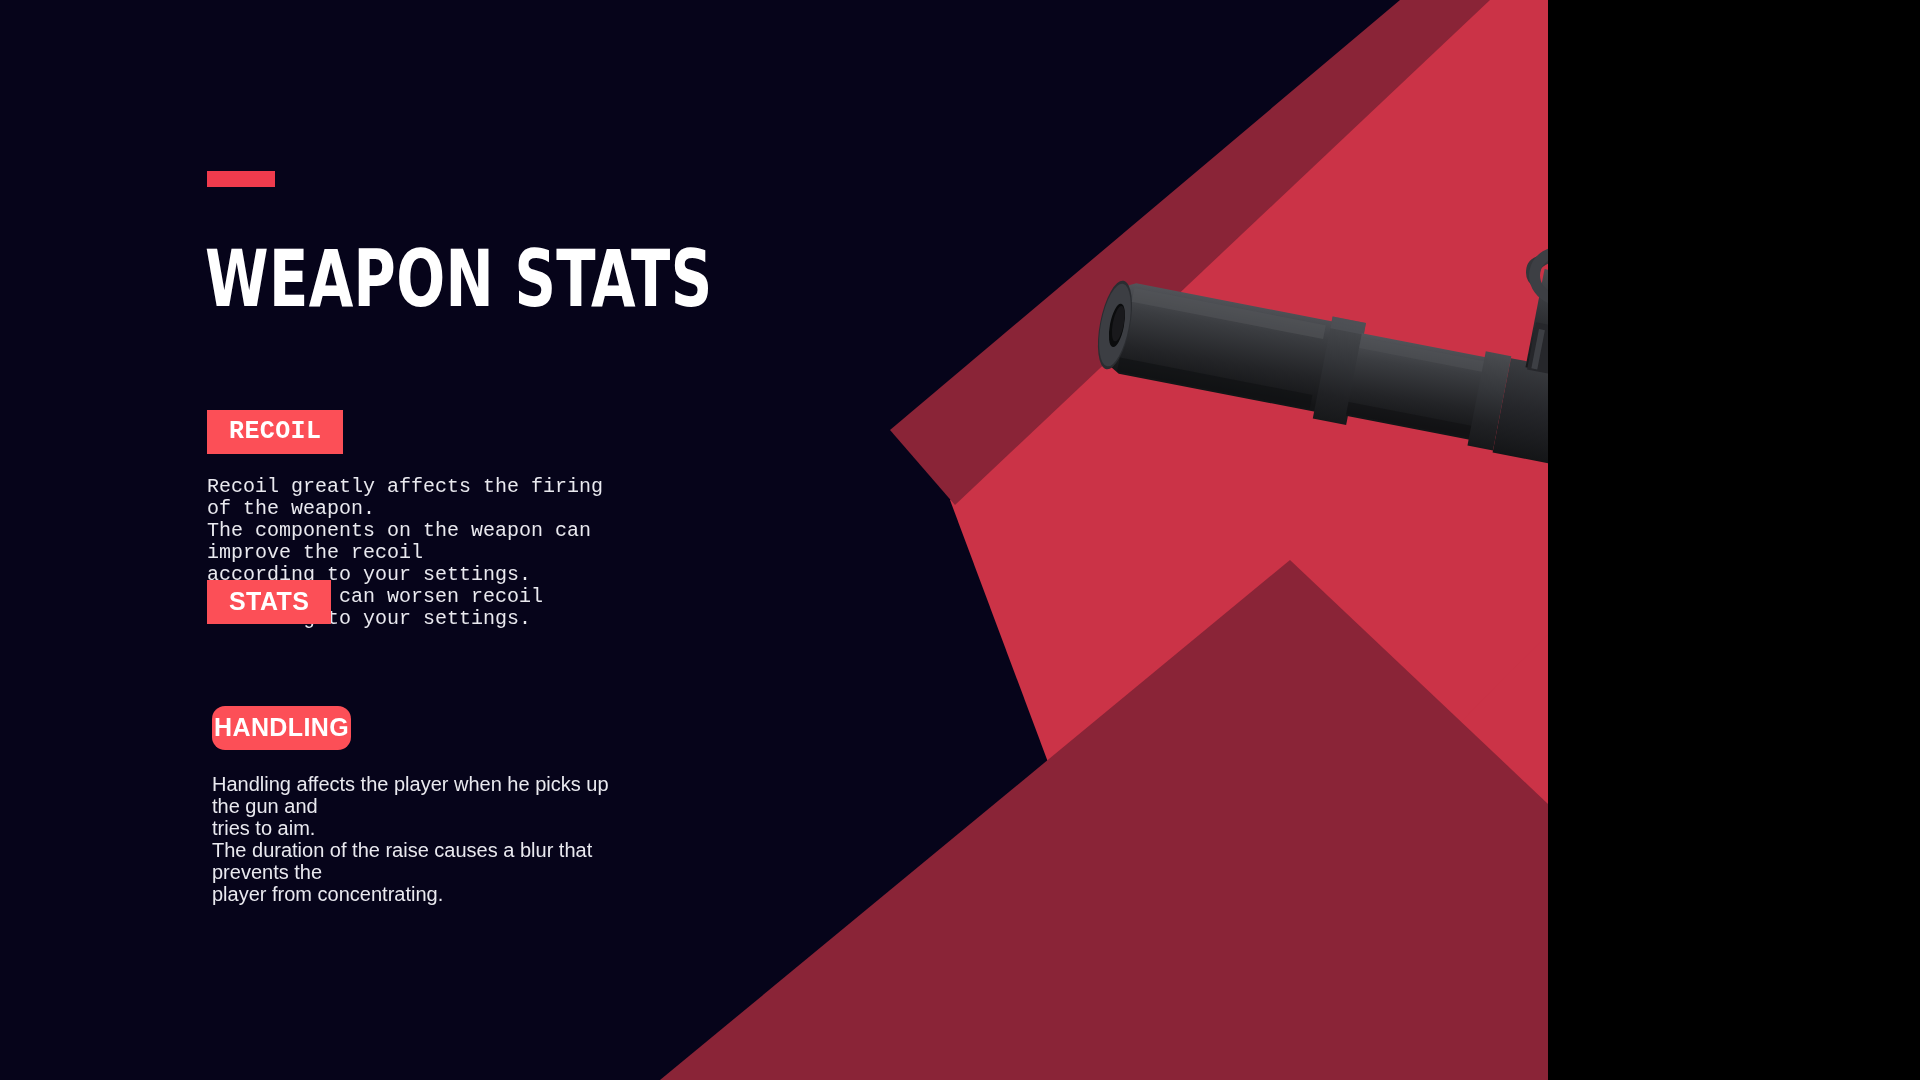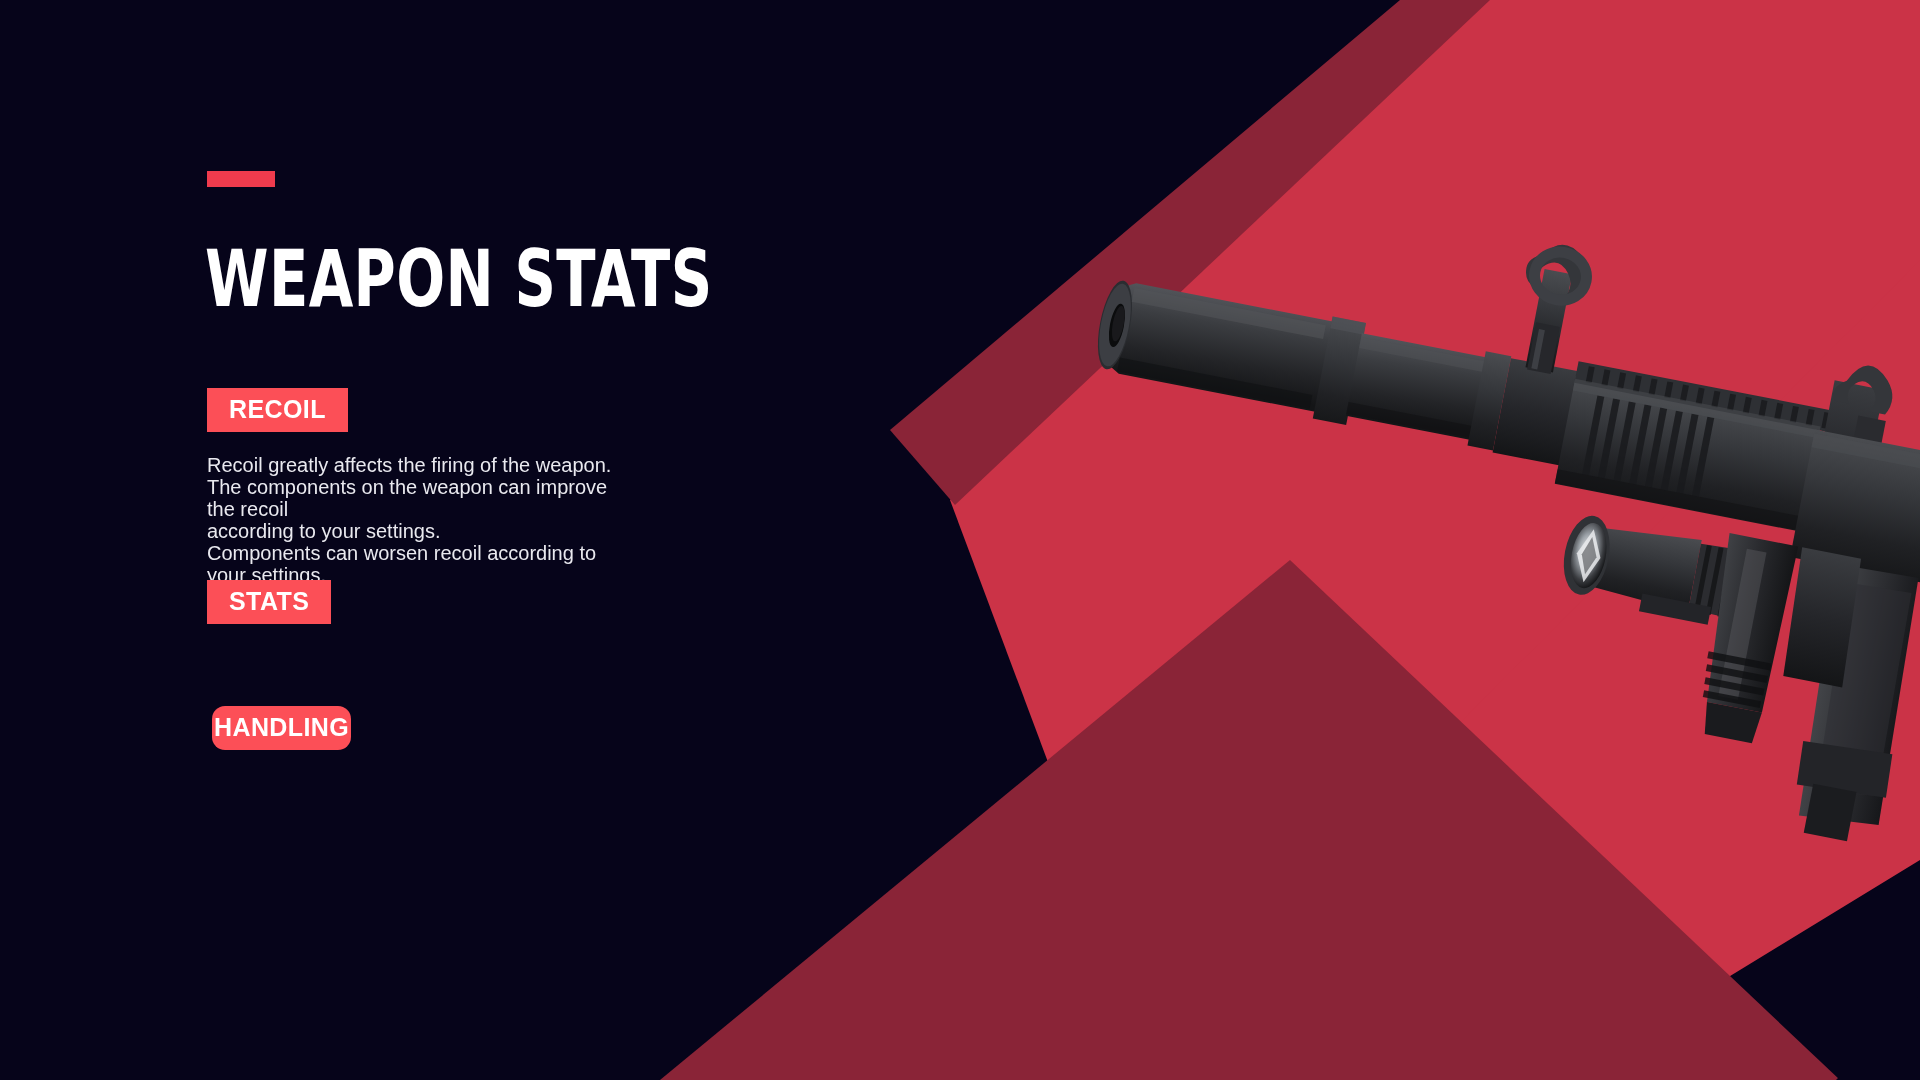--- a/index.html
+++ b/index.html
@@ -2,21 +2,21 @@
 <html><head>
 <meta charset="utf-8">
 <style>
   html, body {
     margin: 0;
     padding: 0;
     background: #000;
   }
   #stage {
     position: relative;
-    width: 1920px;
+    width: 1548px;
     height: 1080px;
     overflow: hidden;
     background: #6d28d9;
     font-family: "Liberation Sans", sans-serif;
   }
 
   
   #bg-layer {
     position: absolute;
     inset: 0;
@@ -79,21 +79,21 @@
 
   .section-body {
     margin-top: 20px;
     color: #e9e9ef;
     font-size: 20px;
     line-height: 22px;
     white-space: pre-line;
     max-width: 430px;
   }
 
-  #sec-recoil   { left: 207px; top: 388px; }
+  #sec-recoil   { left: 207px; top: 410px; font-family: Liberation Mono, monospace; }
   #sec-sway     { left: 207px; top: 580px; }
   #sec-handling { left: 212px; top: 706px; }
 
   #sec-recoil .section-body   { margin-top: 22px; }
   #sec-sway .section-body     { margin-top: 22px; }
   #sec-handling .section-body { margin-top: 23px; max-width: 400px; }
 
   
   #weapon-render {
     position: absolute;
@@ -304,16 +304,20 @@
 according to your settings.
 Components can worsen recoil according to your settings.</div>
     </div>
 
     <div class="section" id="sec-sway">
       <div class="section-tag">STATS</div>
     </div>
 
     <div class="section" id="sec-handling">
       <div class="section-tag tight">HANDLING</div>
+      <div class="section-body">Handling affects the player when he picks up the gun and
+tries to aim.
+The duration of the raise causes a blur that prevents the
+player from concentrating.</div>
     </div>
 
   </div>
 </div>
 
 </body></html>

